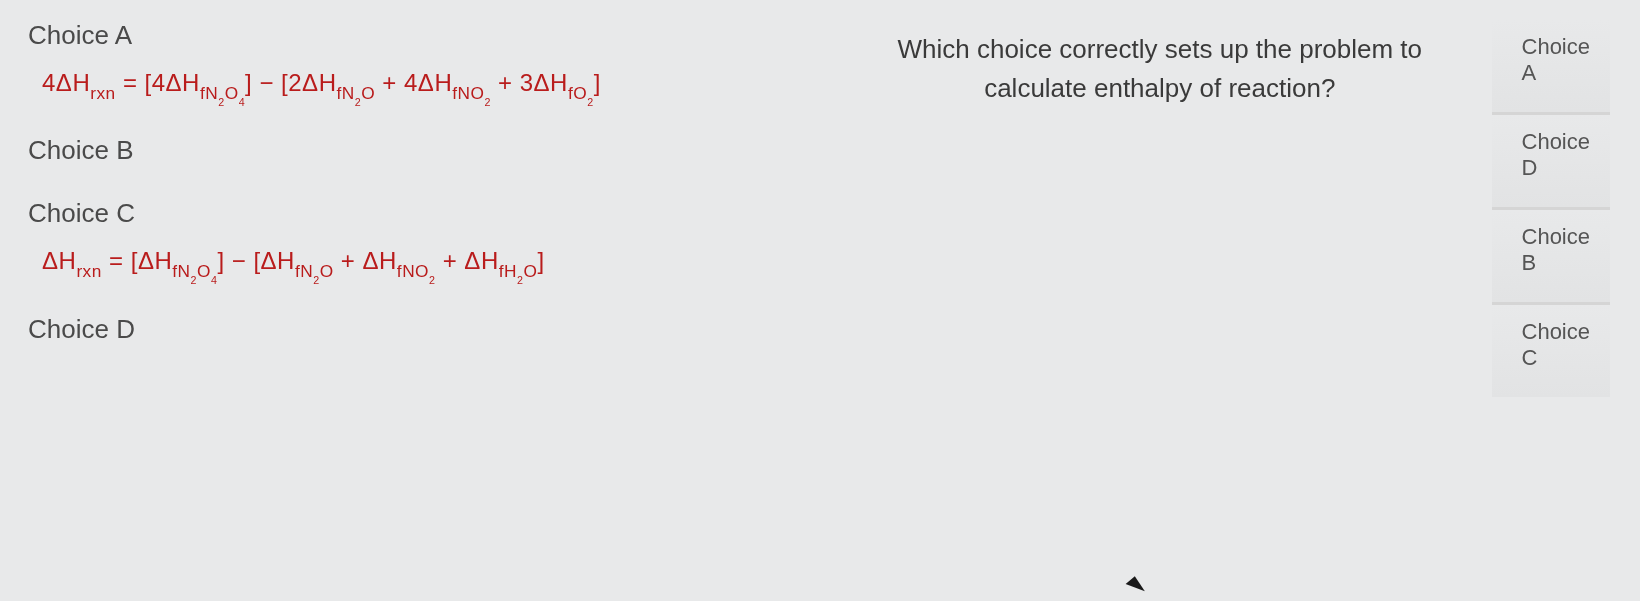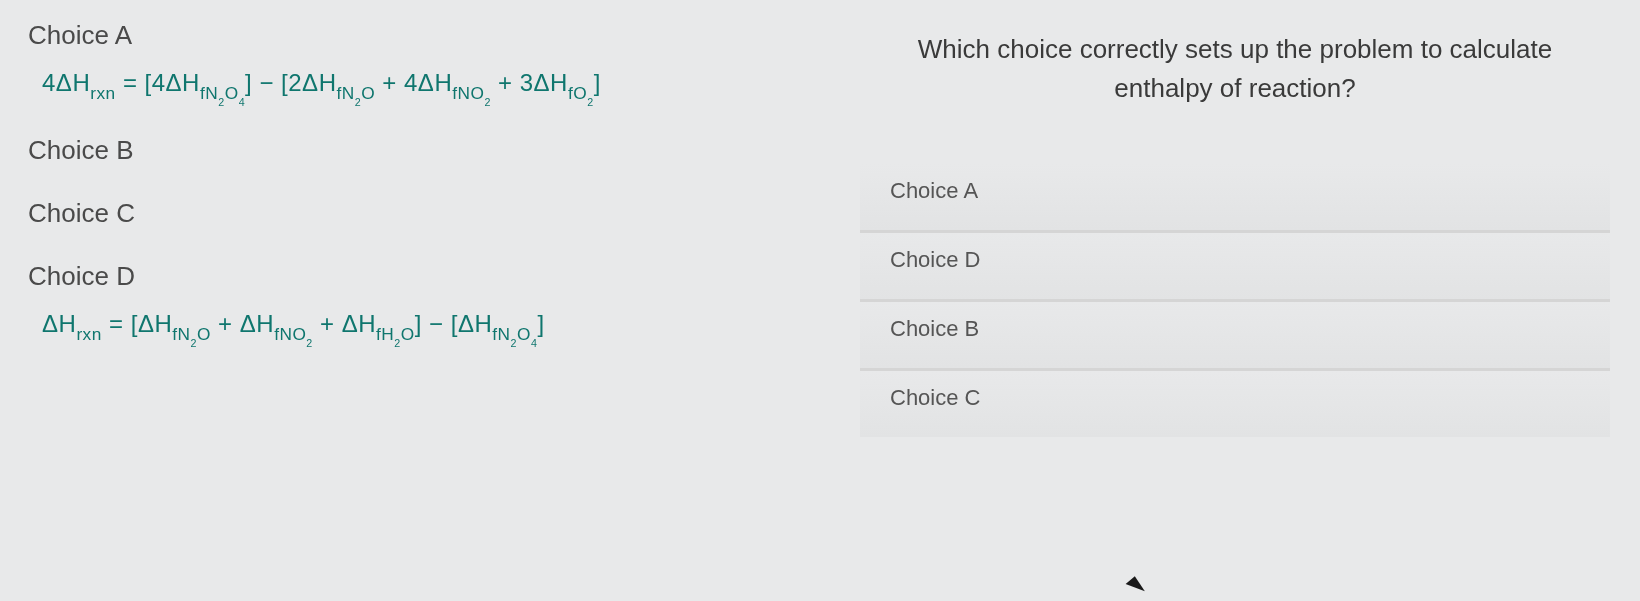--- a/index.html
+++ b/index.html
@@ -27,42 +27,43 @@
       flex-direction: column;
       gap: 18px;
     }
     .choice-title {
       font-size: 26px;
       color: #4a4a4a;
       font-weight: 400;
     }
     .equation {
       font-size: 24px;
-      color: #0f766e;
+      color: #b91c1c;
       padding-left: 14px;
       letter-spacing: 0.5px;
       white-space: nowrap;
     }
     .sub {
       font-size: 0.72em;
       vertical-align: sub;
       position: relative;
       top: 0.1em;
     }
     .subsub {
       font-size: 0.62em;
       vertical-align: sub;
       position: relative;
       top: 0.25em;
     }
     .right-panel {
       width: 50%;
       padding: 20px 30px 10px 40px;
       display: flex;
-      flex-direction: column;
+      flex-direction: row;
+      gap: 32px;
     }
     .question {
       font-size: 26px;
       color: #3a3a3a;
       text-align: center;
       line-height: 1.5;
       margin-bottom: 56px;
       padding: 10px 20px 0 20px;
     }
     .answer-list {
@@ -98,24 +99,24 @@
 <div class="left-panel">
   <div class="choice-block">
     <div class="choice-title">Choice A</div>
     <div class="equation">4ΔH<span class="sub">rxn</span> = [4ΔH<span class="sub">fN<span class="subsub">2</span>O<span class="subsub">4</span></span>] − [2ΔH<span class="sub">fN<span class="subsub">2</span>O</span> + 4ΔH<span class="sub">fNO<span class="subsub">2</span></span> + 3ΔH<span class="sub">fO<span class="subsub">2</span></span>]</div>
   </div>
   <div class="choice-block">
     <div class="choice-title">Choice B</div>
   </div>
   <div class="choice-block">
     <div class="choice-title">Choice C</div>
+    <div class="equation">ΔH<span class="sub">rxn</span> = [ΔH<span class="sub">fN<span class="subsub">2</span>O<span class="subsub">4</span></span>] − [ΔH<span class="sub">fN<span class="subsub">2</span>O</span> + ΔH<span class="sub">fNO<span class="subsub">2</span></span> + ΔH<span class="sub">fH<span class="subsub">2</span>O</span>]</div>
   </div>
   <div class="choice-block">
     <div class="choice-title">Choice D</div>
-    <div class="equation">ΔH<span class="sub">rxn</span> = [ΔH<span class="sub">fN<span class="subsub">2</span>O</span> + ΔH<span class="sub">fNO<span class="subsub">2</span></span> + ΔH<span class="sub">fH<span class="subsub">2</span>O</span>] − [ΔH<span class="sub">fN<span class="subsub">2</span>O<span class="subsub">4</span></span>]</div>
   </div>
 </div>
 
 <div class="right-panel">
   <div class="question">Which choice correctly sets up the problem to calculate enthalpy of reaction?</div>
   <div class="answer-list">
     <div class="answer-option">Choice A</div>
     <div class="answer-option">Choice D</div>
     <div class="answer-option">Choice B</div>
     <div class="answer-option">Choice C</div>

